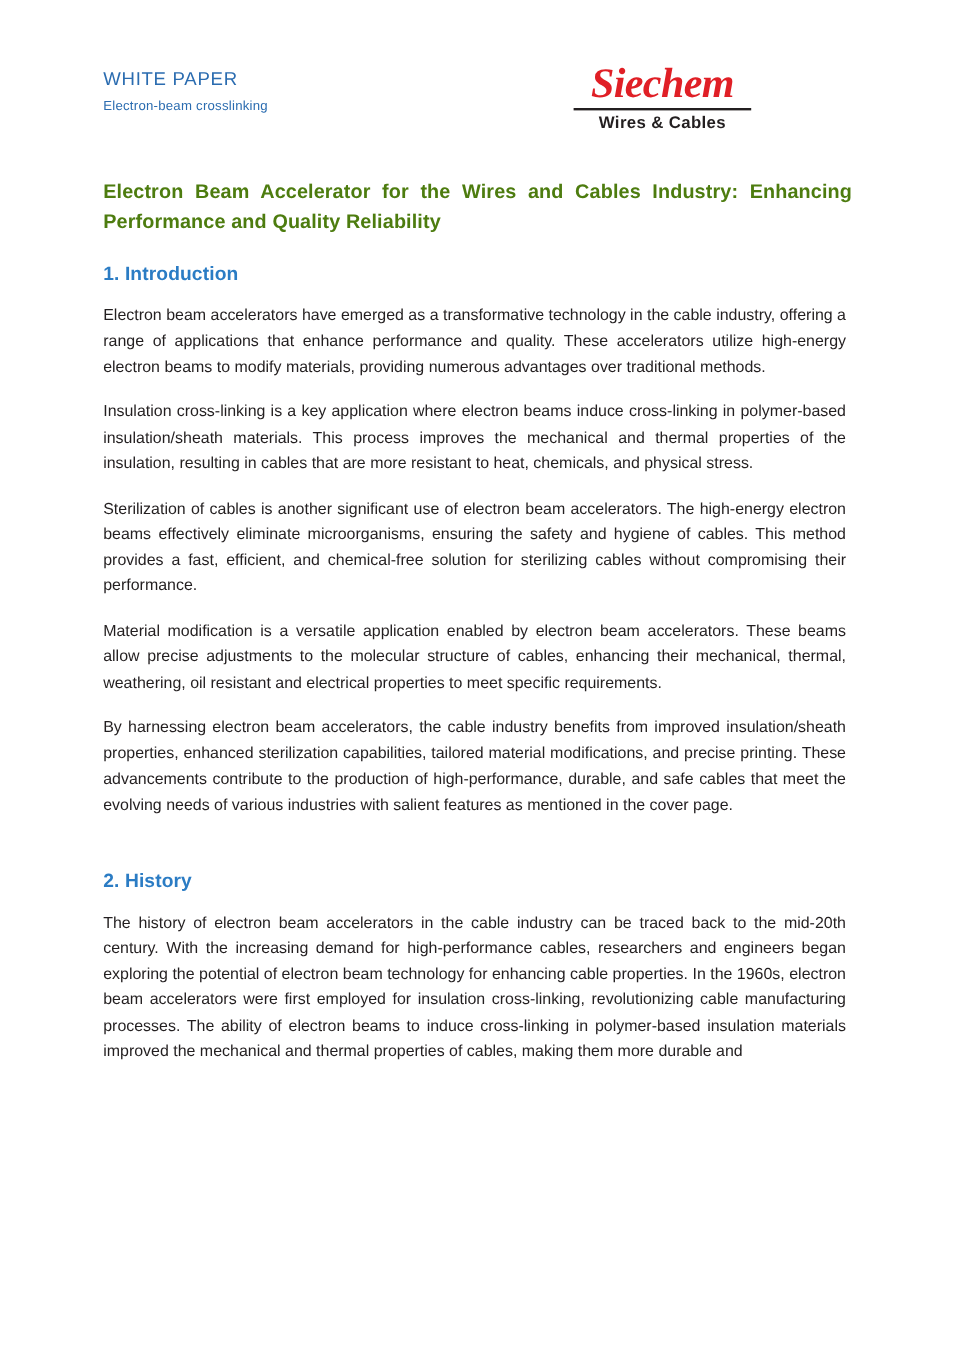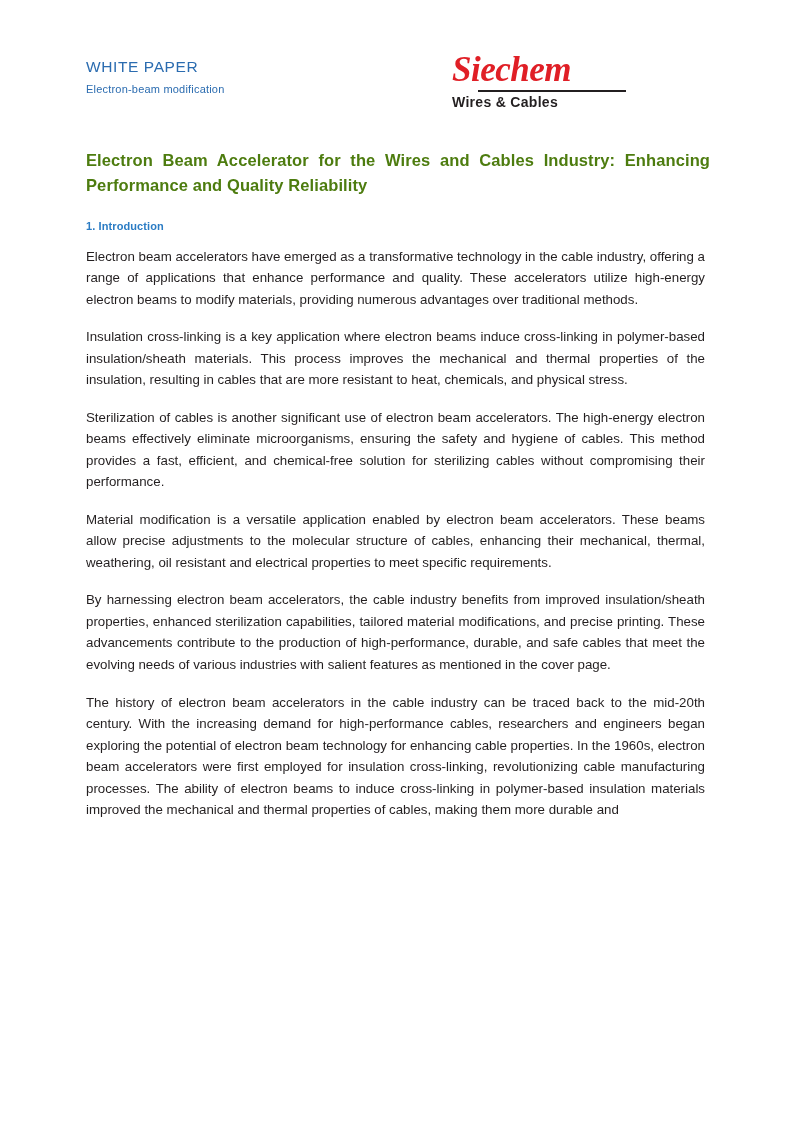--- a/index.html
+++ b/index.html
@@ -46,20 +46,21 @@
   .wp-subtitle {
     font-size: 11px;
     color: #2b6cb0;
     margin-top: 6px;
     letter-spacing: 0.2px;
   }
   .header-right {
     position: absolute;
     right: 0;
     top: -6px;
+    text-align: center;
     width: 200px;
   }
   .logo-word {
     font-family: "Liberation Serif", serif;
     font-size: 35px;
     font-weight: bold;
     font-style: italic;
     color: #e01f26;
     letter-spacing: -0.5px;
     line-height: 1;
@@ -88,21 +89,21 @@
     font-size: 16.5px;
     color: #4d7c0f;
     font-weight: bold;
     line-height: 1.5;
     margin: 0 0 22px 0;
     text-align: justify;
     text-justify: inter-word;
     letter-spacing: 0.1px;
   }
   h2.section-head {
-    font-size: 11px;
+    font-size: 16px;
     color: #2b7cc4;
     font-weight: bold;
     margin: 13px 0 14px 0;
     letter-spacing: 0.1px;
   }
   h2.section-head.spaced {
     margin-top: 44px;
   }
   p.para {
     font-size: 13.3px;
@@ -115,37 +116,38 @@
   p.para:last-child { margin-bottom: 0; }
 </style>
 </head>
 <body>
 
 <div class="page">
 
   <div class="header">
     <div class="header-left">
       <div class="wp-title">WHITE PAPER</div>
-      <div class="wp-subtitle">Electron-beam modification</div>
+      <div class="wp-subtitle">Electron-beam crosslinking</div>
     </div>
     <div class="header-right">
       <div class="logo-word">Siechem</div>
       <div class="logo-rule"></div>
       <div class="logo-tag">Wires &amp; Cables</div>
     </div>
   </div>
 
   <div class="content">
 
     <h1 class="doc-title">Electron Beam Accelerator for the Wires and Cables Industry: Enhancing Performance and Quality Reliability</h1>
 
     <h2 class="section-head">1. Introduction</h2>
     <p class="para">Electron beam accelerators have emerged as a transformative technology in the cable industry, offering a range of applications that enhance performance and quality. These accelerators utilize high-energy electron beams to modify materials, providing numerous advantages over traditional methods.</p>
     <p class="para">Insulation cross-linking is a key application where electron beams induce cross-linking in polymer-based insulation/sheath materials. This process improves the mechanical and thermal properties of the insulation, resulting in cables that are more resistant to heat, chemicals, and physical stress.</p>
     <p class="para">Sterilization of cables is another significant use of electron beam accelerators. The high-energy electron beams effectively eliminate microorganisms, ensuring the safety and hygiene of cables. This method provides a fast, efficient, and chemical-free solution for sterilizing cables without compromising their performance.</p>
     <p class="para">Material modification is a versatile application enabled by electron beam accelerators. These beams allow precise adjustments to the molecular structure of cables, enhancing their mechanical, thermal, weathering, oil resistant and electrical properties to meet specific requirements.</p>
     <p class="para">By harnessing electron beam accelerators, the cable industry benefits from improved insulation/sheath properties, enhanced sterilization capabilities, tailored material modifications, and precise printing. These advancements contribute to the production of high-performance, durable, and safe cables that meet the evolving needs of various industries with salient features as mentioned in the cover page.</p>
 
+    <h2 class="section-head spaced">2. History</h2>
     <p class="para">The history of electron beam accelerators in the cable industry can be traced back to the mid-20th century. With the increasing demand for high-performance cables, researchers and engineers began exploring the potential of electron beam technology for enhancing cable properties. In the 1960s, electron beam accelerators were first employed for insulation cross-linking, revolutionizing cable manufacturing processes. The ability of electron beams to induce cross-linking in polymer-based insulation materials improved the mechanical and thermal properties of cables, making them more durable and</p>
 
   </div>
 
 </div>
 
 </body></html>

